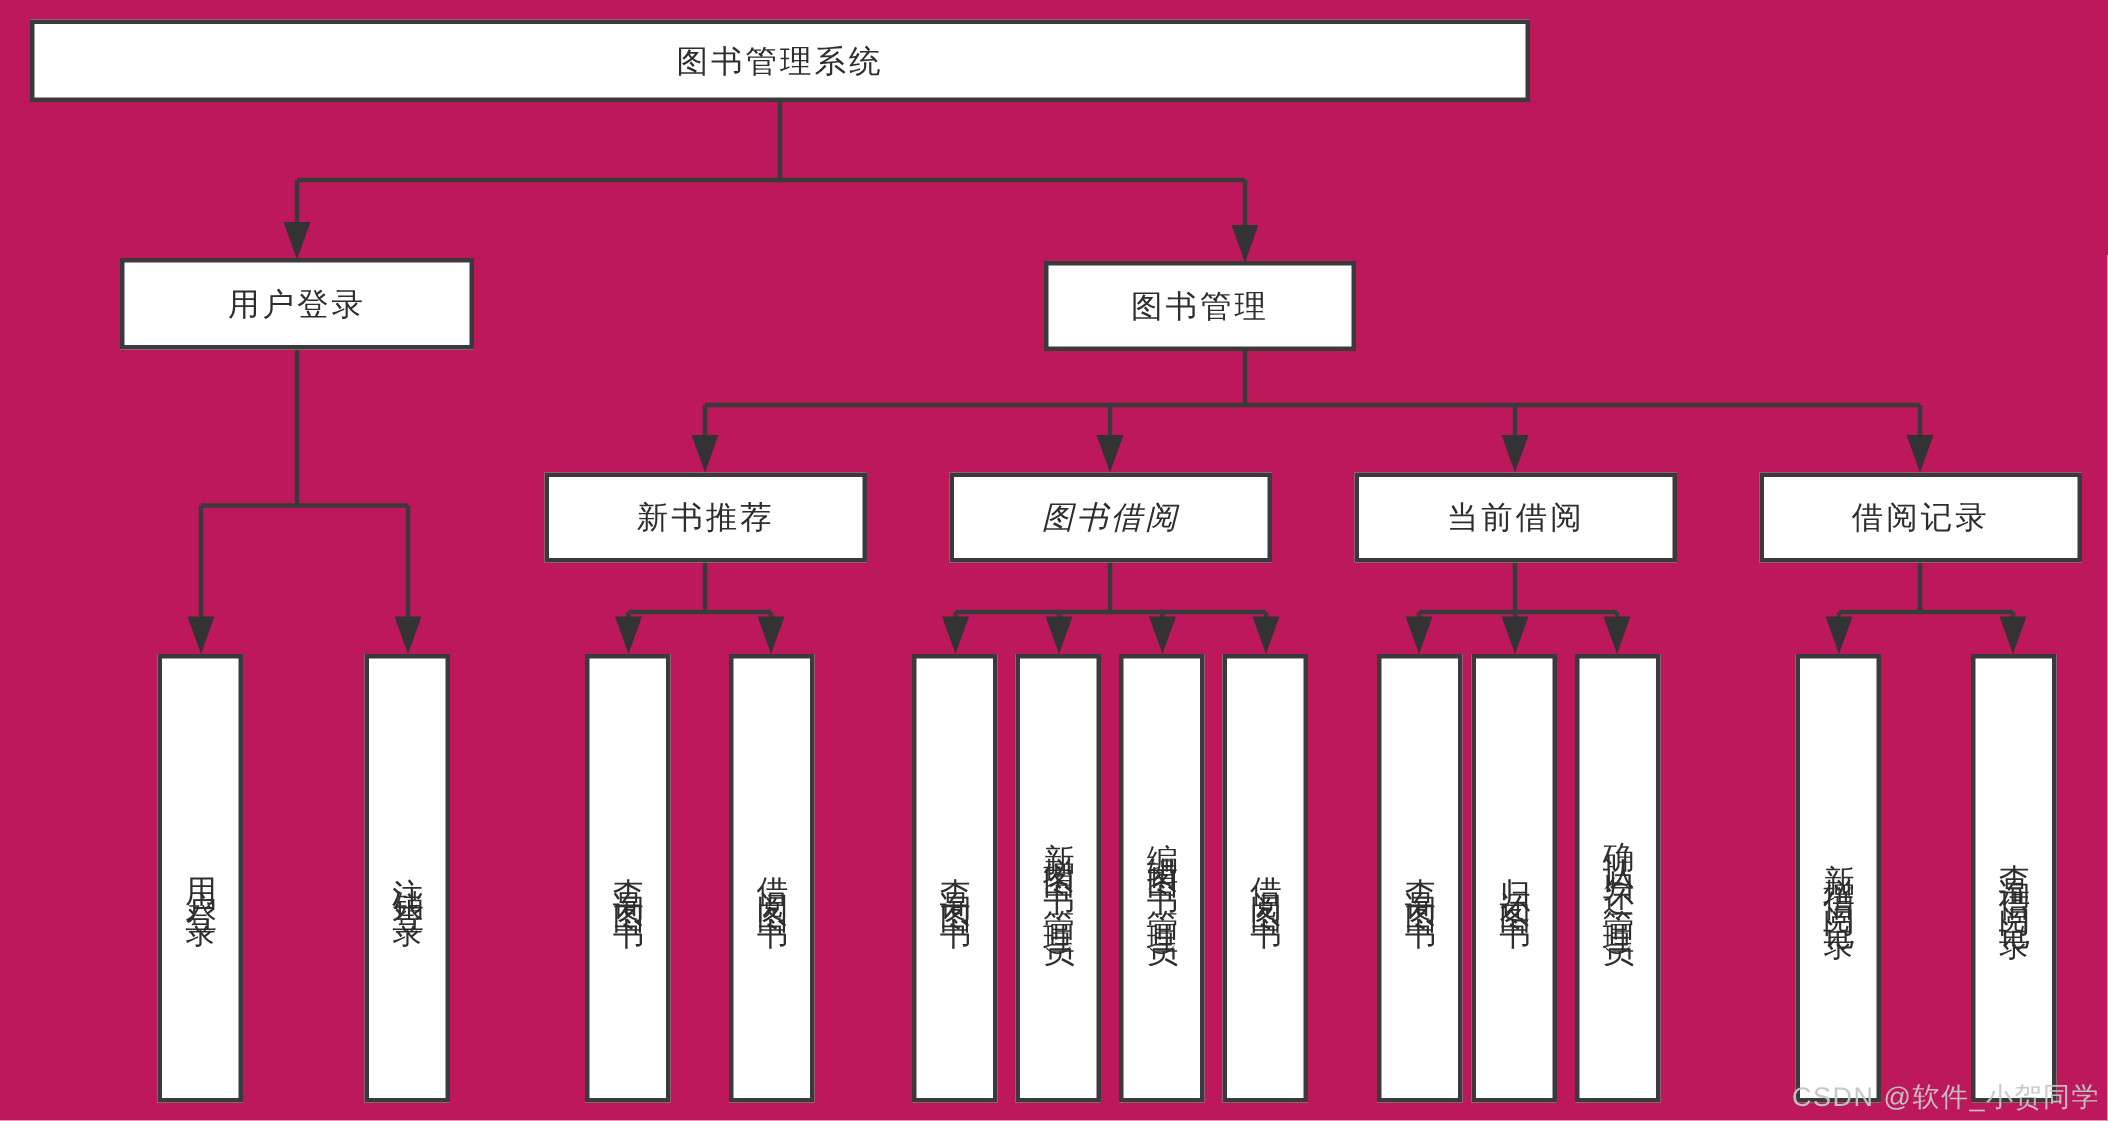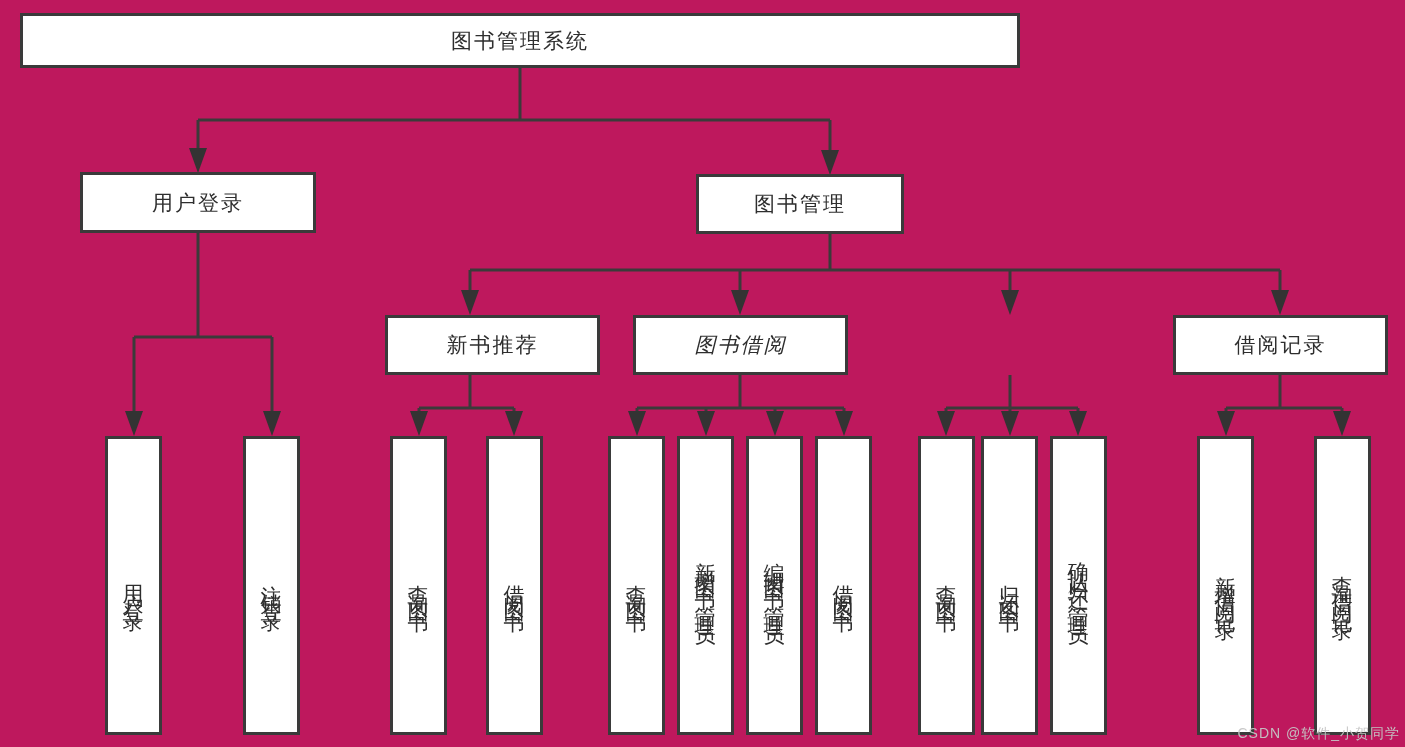--- a/index.html
+++ b/index.html
@@ -41,21 +41,21 @@
     justify-content: center;
     color: #2e2e2e;
     font-size: 21px;
     z-index: 2;
   }
   .hbox { letter-spacing: 2px; }
   .top-box    { left: 20px;  top: 13px;  width: 1000px; height: 55px; }
   .l2-login   { left: 80px;  top: 172px; width: 236px;  height: 61px; }
   .l2-mgmt    { left: 696px; top: 174px; width: 208px;  height: 60px; }
   .l3 { top: 315px; width: 215px; height: 60px; }
-  .l3-nbr { left: 363px; margin-left: 22px; }
+  .l3-nbr { left: 363px; }
   .l3-bb  { left: 633px; font-style: italic; }
   .l3-cb  { left: 903px; }
   .l3-br  { left: 1173px; }
   .leaf { top: 436px; width: 57px; height: 299px; }
   .leaf span {
     writing-mode: vertical-rl;
     text-orientation: mixed;
     letter-spacing: 9px;
     line-height: 1;
     font-size: 21px;
@@ -71,21 +71,21 @@
   .leaf-c4 { left: 815px; }
   .leaf-d1 { left: 918px; }
   .leaf-d2 { left: 981px; }
   .leaf-d3 { left: 1050px; }
   .leaf-e1 { left: 1197px; }
   .leaf-e2 { left: 1314px; }
   .watermark {
     position: absolute;
     right: 5px;
     bottom: 4px;
-    font-size: 14px;
+    font-size: 18px;
     color: rgba(197, 197, 197, 0.95);
     z-index: 5;
     letter-spacing: 1px;
     white-space: nowrap;
   }
 </style>
 </head>
 <body>
 
 <div id="canvas">
@@ -152,20 +152,21 @@
     <polygon class="c-arrow" points="1333,411 1351,411 1342,436"></polygon>
   </svg>
 
   <div class="box hbox top-box">图书管理系统</div>
 
   <div class="box hbox l2-login">用户登录</div>
   <div class="box hbox l2-mgmt">图书管理</div>
 
   <div class="box hbox l3 l3-nbr">新书推荐</div>
   <div class="box hbox l3 l3-bb">图书借阅</div>
+  <div class="box hbox l3 l3-cb">当前借阅</div>
   <div class="box hbox l3 l3-br">借阅记录</div>
 
   <div class="box leaf leaf-a1">
     <span>用户登录</span>
   </div>
   <div class="box leaf leaf-a2">
     <span>注销登录</span>
   </div>
 
   <div class="box leaf leaf-b1">

